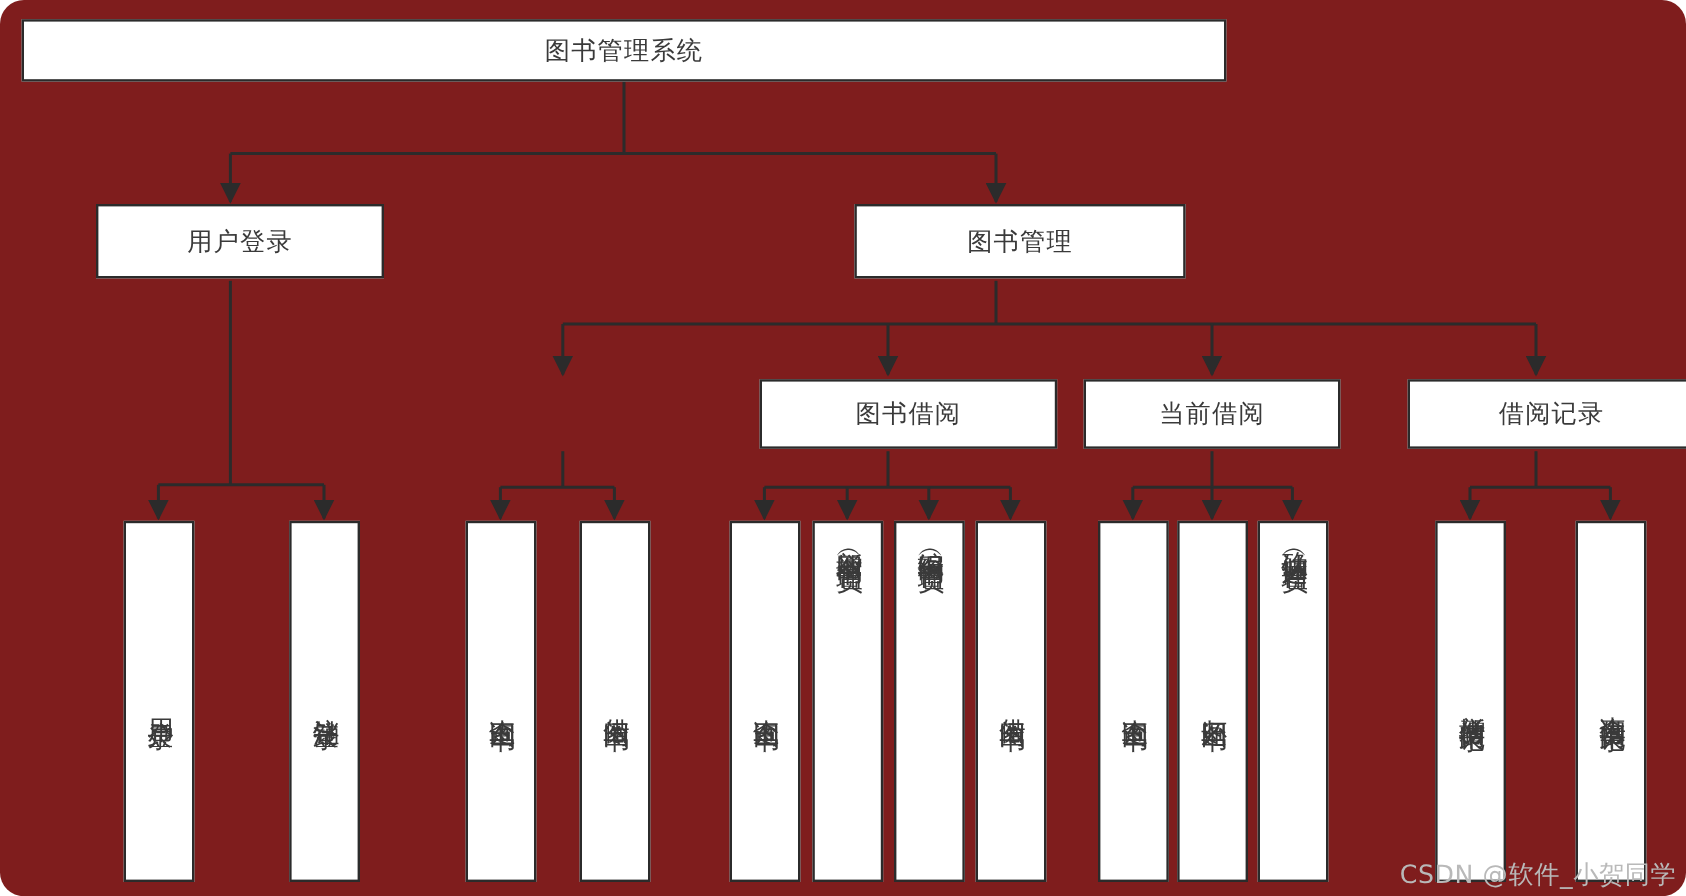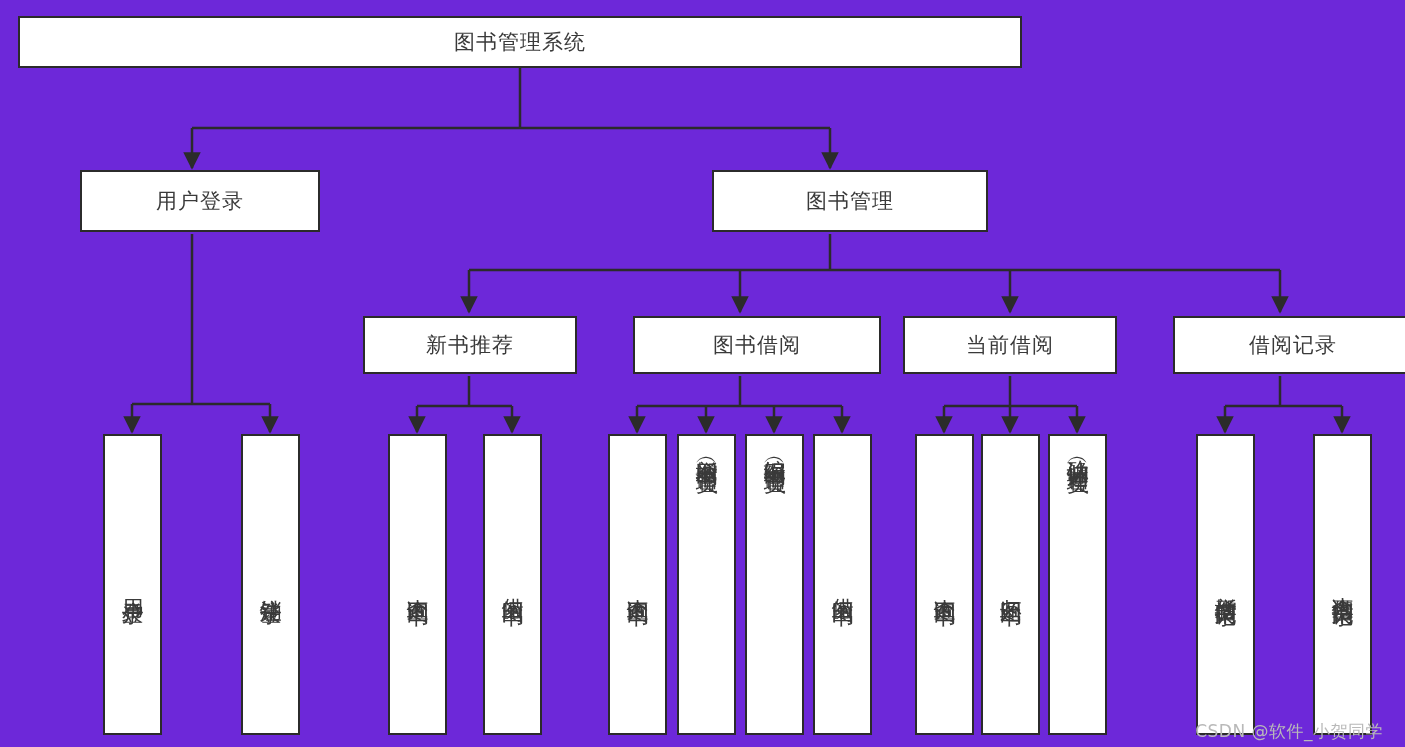--- a/index.html
+++ b/index.html
@@ -1,30 +1,30 @@
 <!DOCTYPE html>
 <html><head>
 <meta charset="utf-8">
 <style>
   html,body{margin:0;padding:0;background:#ffffff;}
   body{width:1405px;height:747px;overflow:hidden;
        font-family:"DejaVu Sans","Liberation Sans",sans-serif;}
-  #diagram{position:relative;width:1405px;height:747px;background:#6d28d9;}
+  #diagram{position:relative;width:1405px;height:747px;background:#7f1d1d;border-radius:20px;}
   svg{position:absolute;left:0;top:0;}
   .nodebox{position:absolute;box-sizing:border-box;border:2.5px solid #2b2b2b;
            background:#ffffff;display:flex;align-items:center;justify-content:center;}
   .nodebox .lbl{color:#3a3a3a;font-size:21px;letter-spacing:1px;white-space:nowrap;}
   .leafbox{position:absolute;box-sizing:border-box;border:2.5px solid #2b2b2b;
            background:#ffffff;display:flex;align-items:flex-start;justify-content:center;
            padding-top:6px;}
   .leafbox .lbl{color:#3a3a3a;font-size:22px;line-height:1.12;
                 writing-mode:vertical-rl;text-orientation:upright;
                 letter-spacing:2px;white-space:nowrap;}
   .leafbox.mid{align-items:center;padding-top:0;}
-  #watermark{position:absolute;right:22px;bottom:4px;color:#b9b9b9;font-size:17px;
+  #watermark{position:absolute;right:8px;bottom:4px;color:#b9b9b9;font-size:21px;
              letter-spacing:0.5px;white-space:nowrap;}
 </style>
 </head>
 <body>
 
 <div id="diagram">
 
   <svg width="1405" height="747">
     <defs>
       <marker id="arrow" viewBox="0 0 10 10" refX="9" refY="5" markerWidth="7" markerHeight="7" orient="auto-start-reverse">
@@ -79,23 +79,20 @@
     <span class="lbl">图书管理系统</span>
   </div>
 
   <div class="nodebox" style="left:80px;top:170px;width:240px;height:62px;">
     <span class="lbl">用户登录</span>
   </div>
   <div class="nodebox" style="left:712px;top:170px;width:276px;height:62px;">
     <span class="lbl">图书管理</span>
   </div>
 
-  <div class="nodebox" style="left:363px;top:316px;width:214px;height:58px;">
-    <span class="lbl">新书推荐</span>
-  </div>
   <div class="nodebox" style="left:633px;top:316px;width:248px;height:58px;">
     <span class="lbl">图书借阅</span>
   </div>
   <div class="nodebox" style="left:903px;top:316px;width:214px;height:58px;">
     <span class="lbl">当前借阅</span>
   </div>
   <div class="nodebox" style="left:1173px;top:316px;width:240px;height:58px;text-align:right;">
     <span class="lbl">借阅记录</span>
   </div>
 

